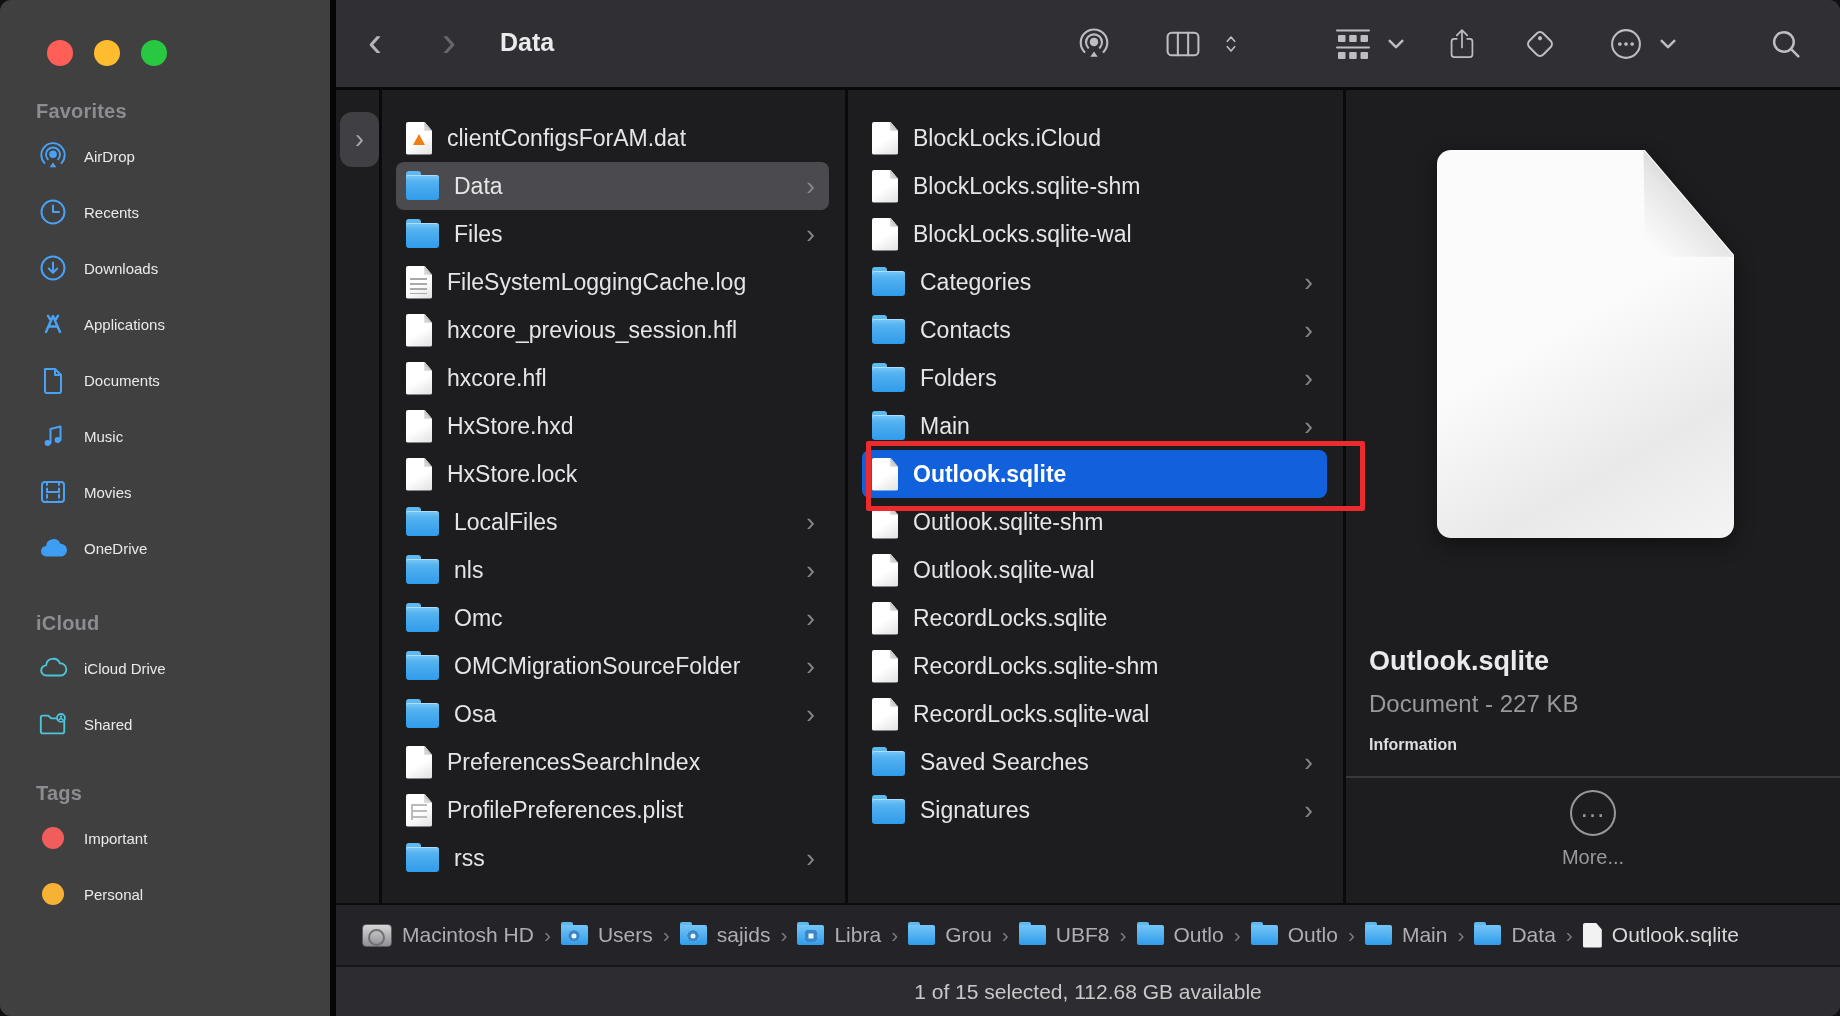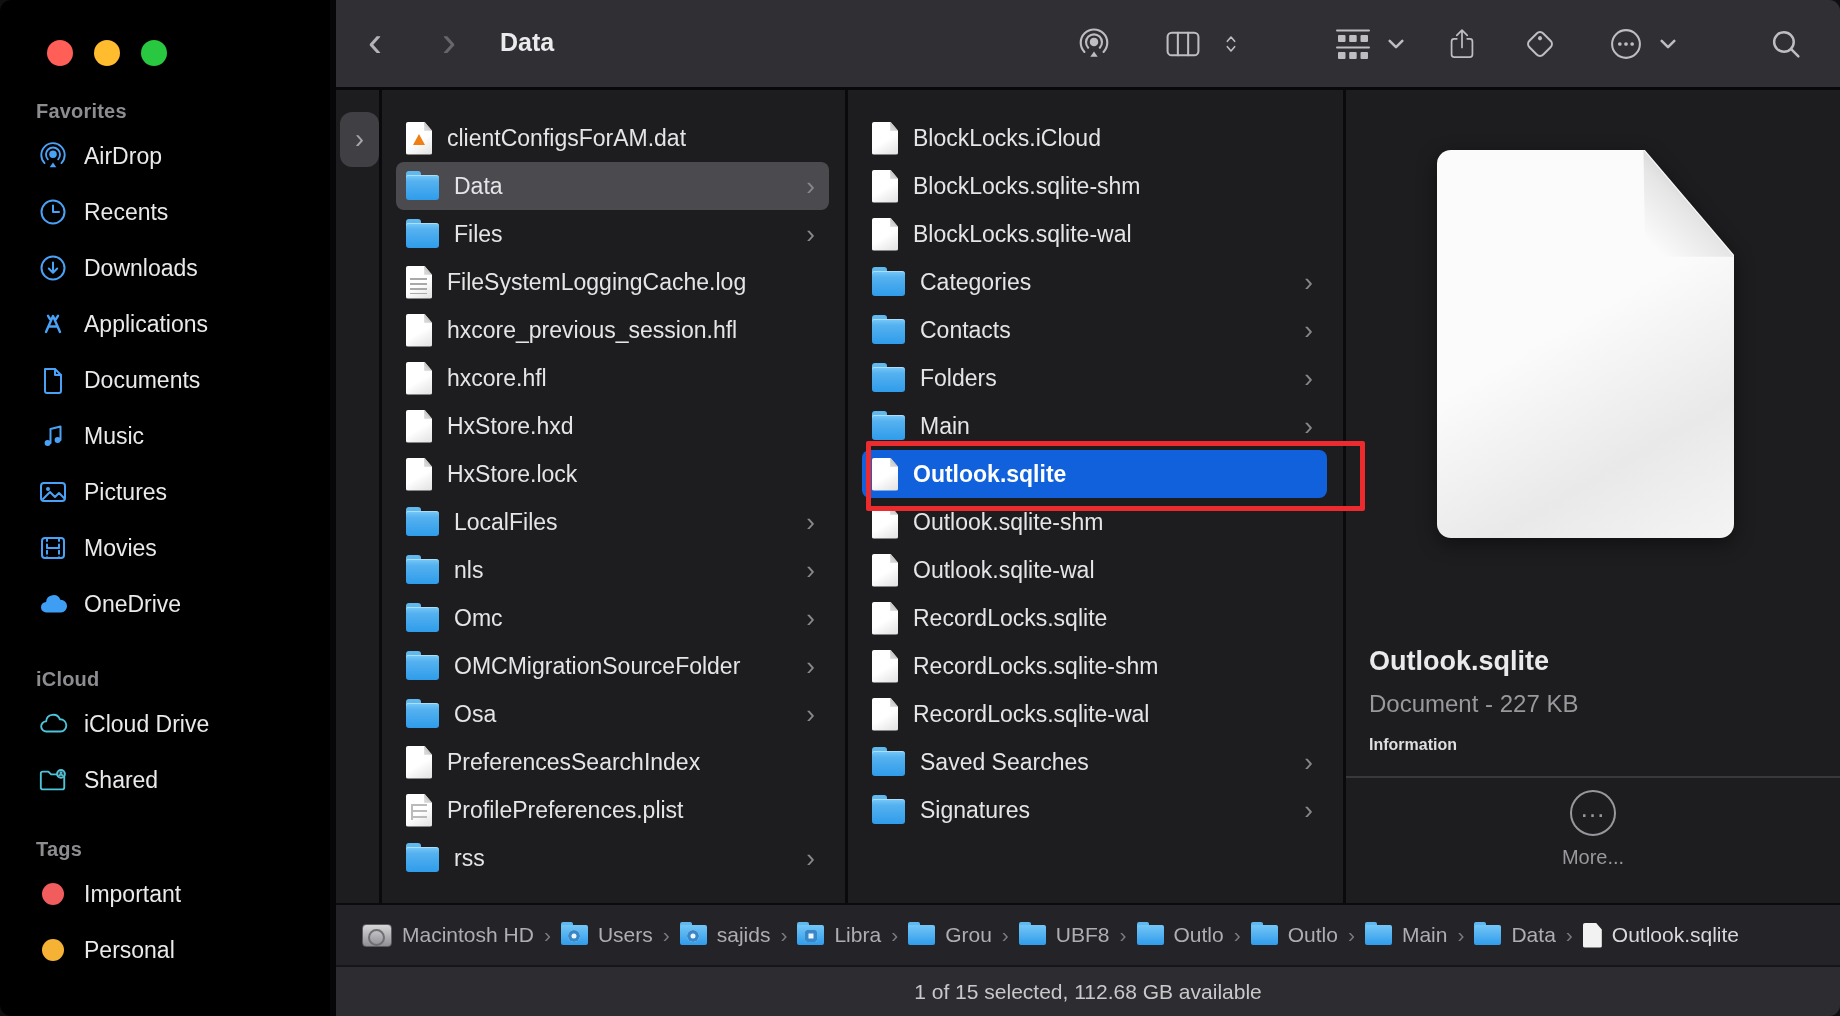--- a/index.html
+++ b/index.html
@@ -2,28 +2,28 @@
 <html><head>
 <meta charset="utf-8">
 <style>
   * { margin:0; padding:0; box-sizing:border-box; }
   html,body { background:#101012; width:1840px; height:1016px; overflow:hidden;
               font-family:"Liberation Sans", sans-serif; }
   .win { position:absolute; left:0; top:0; width:1840px; height:1016px;
          background:#1d1d1f; border-radius:11px; overflow:hidden; }
 
   
-  .sidebar { position:absolute; left:0; top:0; width:330px; height:100%; background:#000000; }
+  .sidebar { position:absolute; left:0; top:0; width:330px; height:100%; background:#404040; }
   .traffic { position:absolute; top:40px; left:47px; display:flex; gap:21px; }
   .light { width:26px; height:26px; border-radius:50%; }
   .side-list { position:absolute; top:94px; left:0; right:0; }
   .side-header { height:34px; padding-left:36px; display:flex; align-items:center;
                  font-size:20px; font-weight:700; color:#8c8c91; letter-spacing:.2px; }
   .side-item { height:56px; display:flex; align-items:center; padding-left:38px; gap:16px;
-               font-size:23px; color:#eaeaec; }
+               font-size:15px; color:#eaeaec; }
   .side-icon { width:30px; height:30px; flex:none; display:flex; align-items:center; justify-content:center; }
   .side-icon svg { width:30px; height:30px; }
   .dot { width:22px; height:22px; border-radius:50%; margin:4px; }
   .sgap24 { height:24px; } .sgap30 { height:30px; }
 
   .vdivider { position:absolute; left:330px; top:0; width:6px; height:100%; background:#060608; }
 
   
   .main { position:absolute; left:336px; top:0; right:0; bottom:0; }
   .toolbar { position:absolute; top:0; left:0; right:0; height:90px; background:#303034;
@@ -190,30 +190,20 @@
               <path d="M12.5 22V8l10-2.5V19"></path>
               <circle cx="9.6" cy="22" r="3" fill="currentColor" stroke="none"></circle>
               <circle cx="19.6" cy="19" r="3" fill="currentColor" stroke="none"></circle>
             </svg>
           </span>
           <span>Music</span>
         </div>
         <div class="side-item">
           <span class="side-icon" style="color: rgb(74, 162, 246);">
             <svg viewBox="0 0 30 30" fill="none" stroke="currentColor" stroke-width="2" stroke-linecap="round" stroke-linejoin="round">
-              <rect x="3" y="6" width="24" height="18" rx="3"></rect>
-              <circle cx="10" cy="12" r="2" fill="currentColor" stroke="none"></circle>
-              <path d="M5 22l7-7 5 5 4-4 5 5"></path>
-            </svg>
-          </span>
-          <span>Pictures</span>
-        </div>
-        <div class="side-item">
-          <span class="side-icon" style="color: rgb(74, 162, 246);">
-            <svg viewBox="0 0 30 30" fill="none" stroke="currentColor" stroke-width="2" stroke-linecap="round" stroke-linejoin="round">
               <rect x="4" y="5" width="22" height="20" rx="3"></rect>
               <path d="M9 5v20M21 5v20" stroke-dasharray="3 3.4"></path>
               <path d="M9 15h12"></path>
             </svg>
           </span>
           <span>Movies</span>
         </div>
         <div class="side-item">
           <span class="side-icon" style="color: rgb(62, 158, 244);">
             <svg viewBox="0 0 32 26" fill="none" stroke="currentColor" stroke-width="2" stroke-linecap="round" stroke-linejoin="round">

